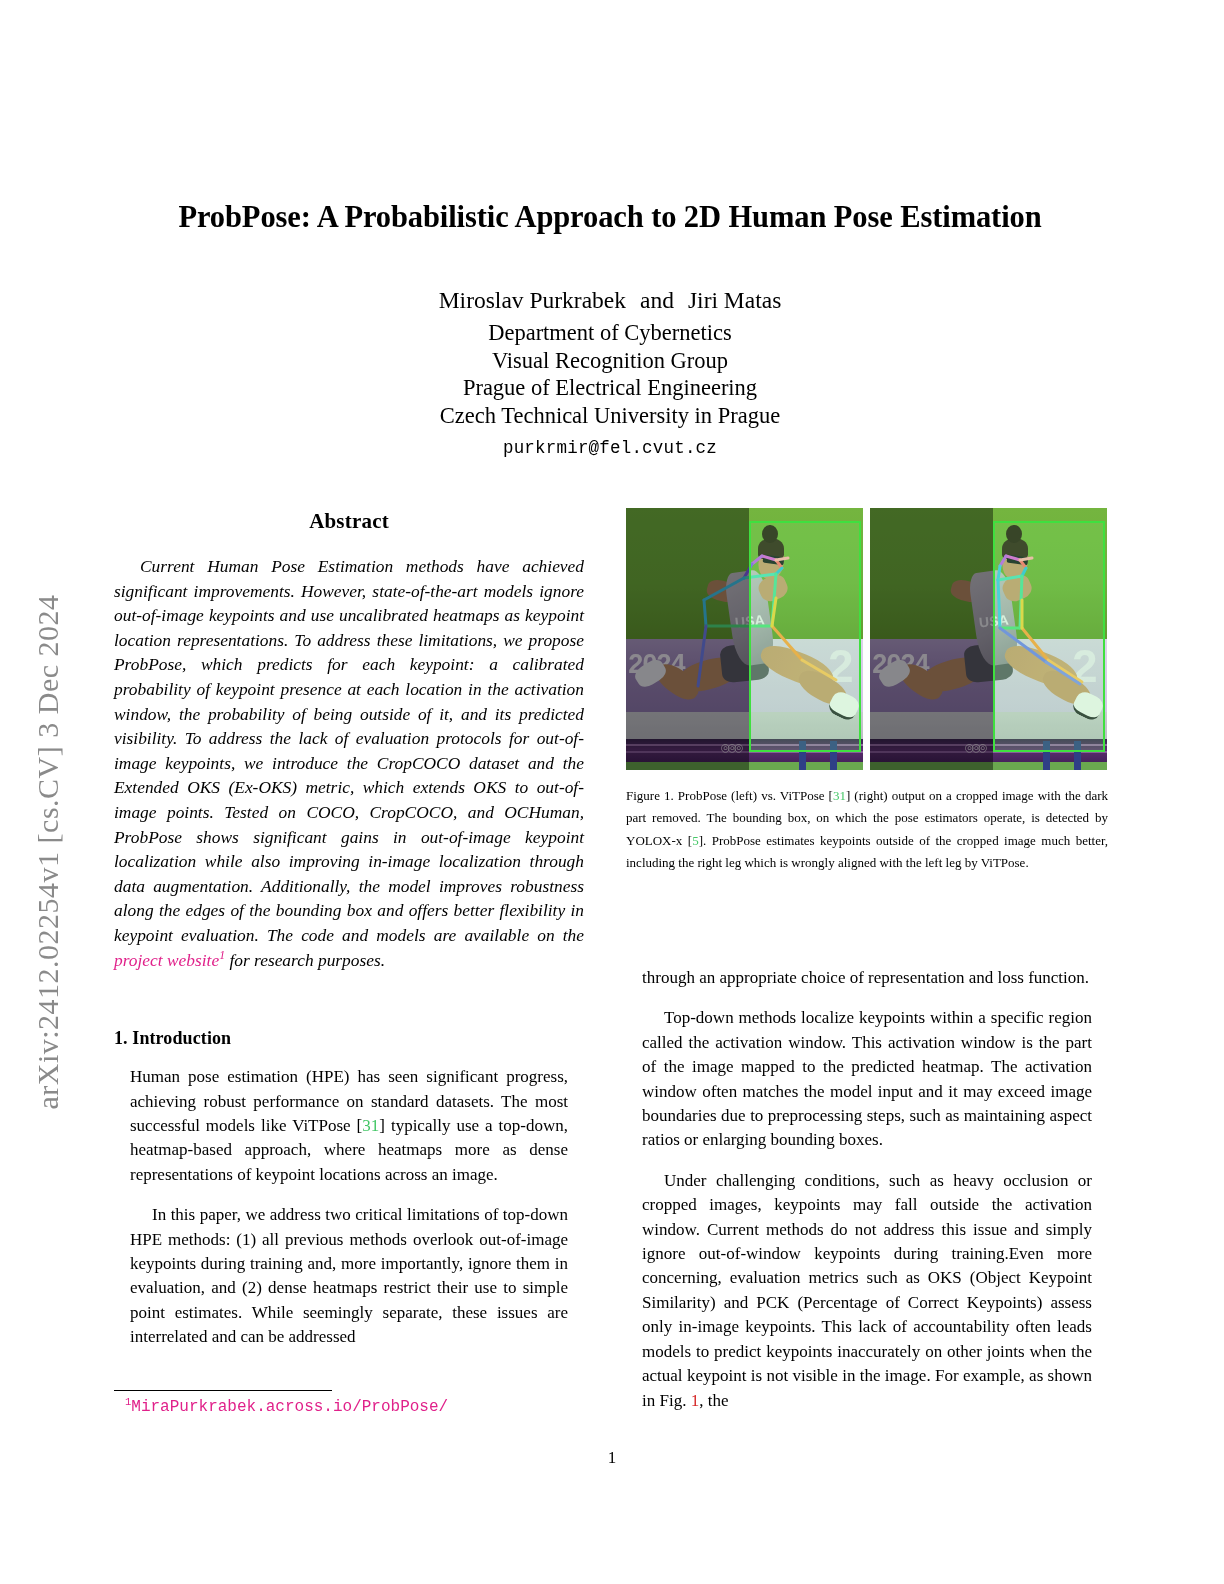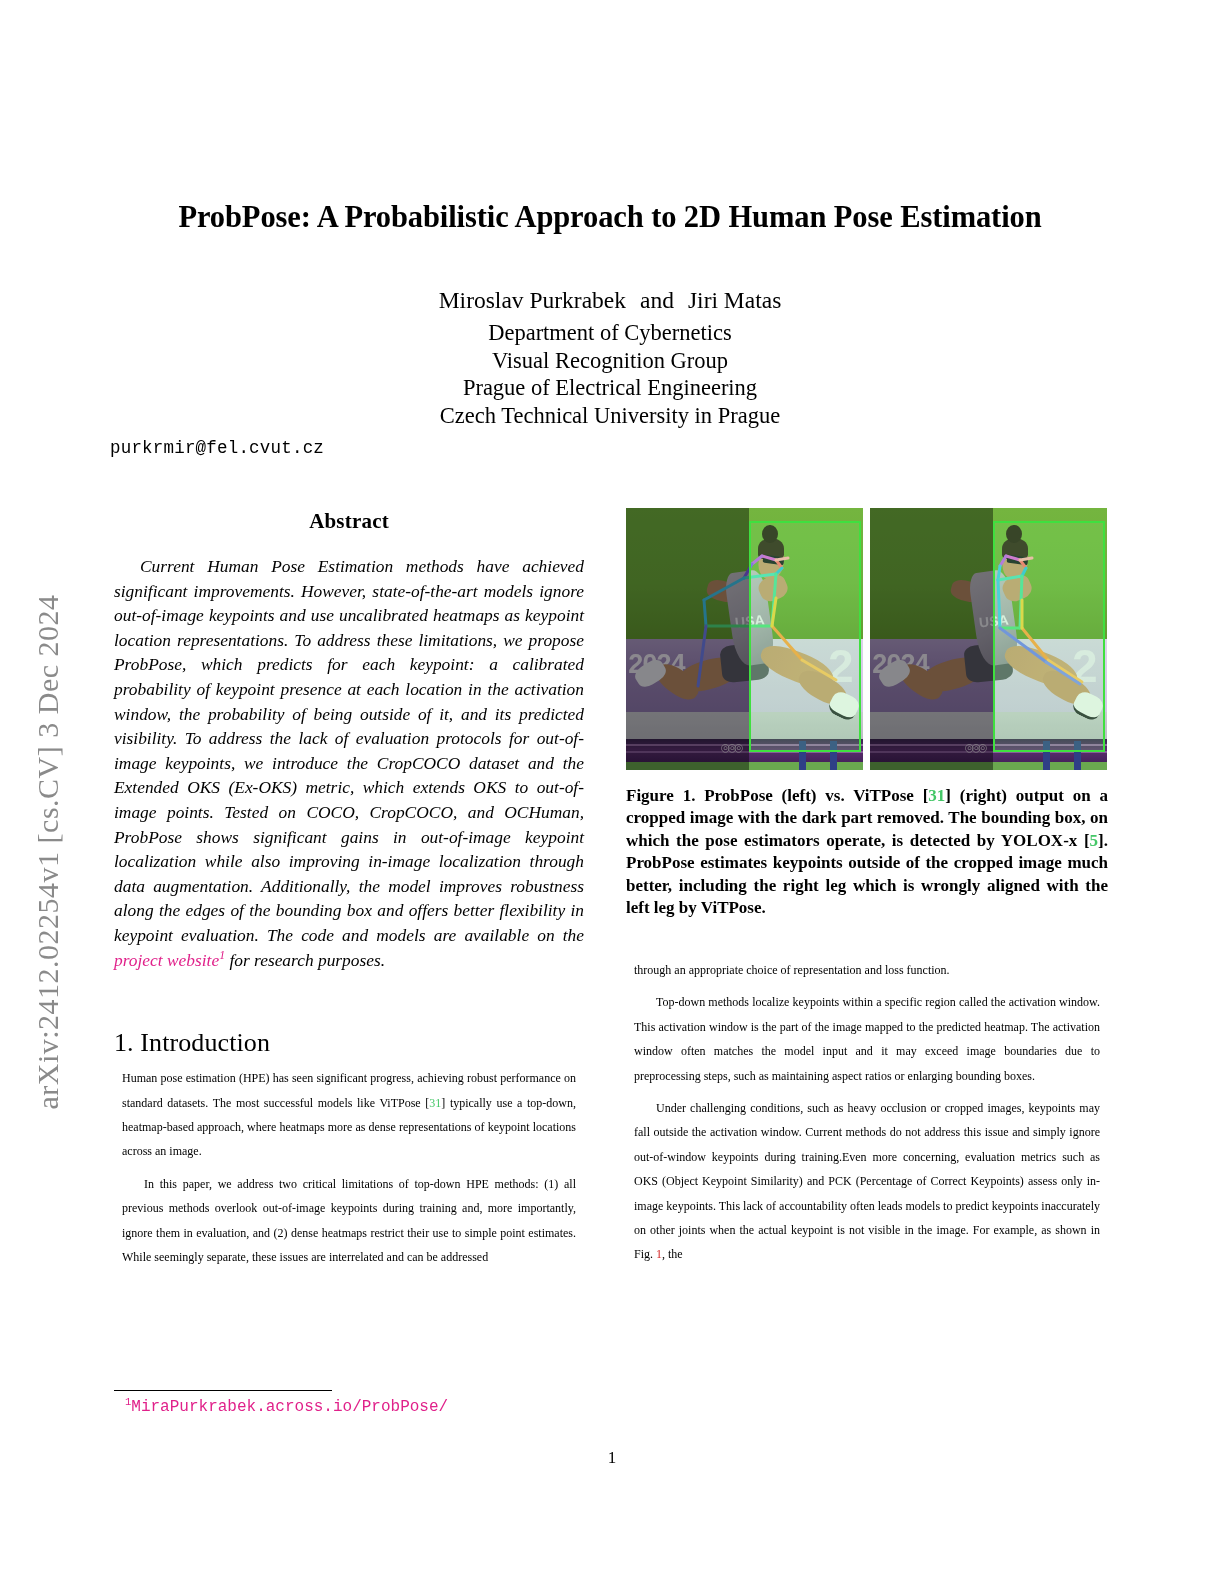--- a/index.html
+++ b/index.html
@@ -78,21 +78,21 @@
     width: 1000px;
     text-align: center;
     font-size: 22.5px;
     line-height: 27.5px;
   }
   .email {
     position: absolute;
     left: 110px;
     top: 438px;
     width: 1000px;
-    text-align: left;
+    text-align: center;
     font-family: "Liberation Mono", "DejaVu Sans Mono", monospace;
     font-size: 17.5px;
     letter-spacing: 0.2px;
   }
 
   
   .col-left {
     position: absolute;
     left: 114px;
     top: 505px;
@@ -117,30 +117,30 @@
     font-size: 17.4px;
     line-height: 24.6px;
     text-align: justify;
     text-justify: inter-word;
     margin: 0;
     text-indent: 26px;
     hyphens: auto;
   }
 
   .section-head {
-    font-size: 26px;
-    font-weight: normal;
+    font-size: 18px;
+    font-weight: bold;
     margin: 56px 0 7px 0;
     letter-spacing: 0.1px;
   }
   .para {
-    font-size: 12px;
+    font-size: 17px;
     line-height: 24.4px;
     text-align: justify;
-    margin: 8px;
+    margin: 16px;
     hyphens: auto;
   }
   .para.indent { text-indent: 22px; }
 
   
   .link-magenta { color: #e0218a; }
   .cite-green { color: #44c767; }
   .cite-red { color: #d62828; }
   .sup { font-size: 0.68em; vertical-align: super; line-height: 0; }
 
@@ -337,25 +337,24 @@
   }
 
   .skel { position: absolute; left: 0; top: 0; width: 100%; height: 100%; }
 
   
   .caption {
     position: absolute;
     left: 626px;
     top: 785px;
     width: 482px;
-    font-size: 17px;
+    font-size: 13px;
     line-height: 22.4px;
     text-align: justify;
     hyphens: auto;
-    font-weight: bold;
   }
 
   
   .pageno {
     position: absolute;
     left: 0; top: 1448px;
     width: 1224px;
     text-align: center;
     font-size: 17px;
   }

